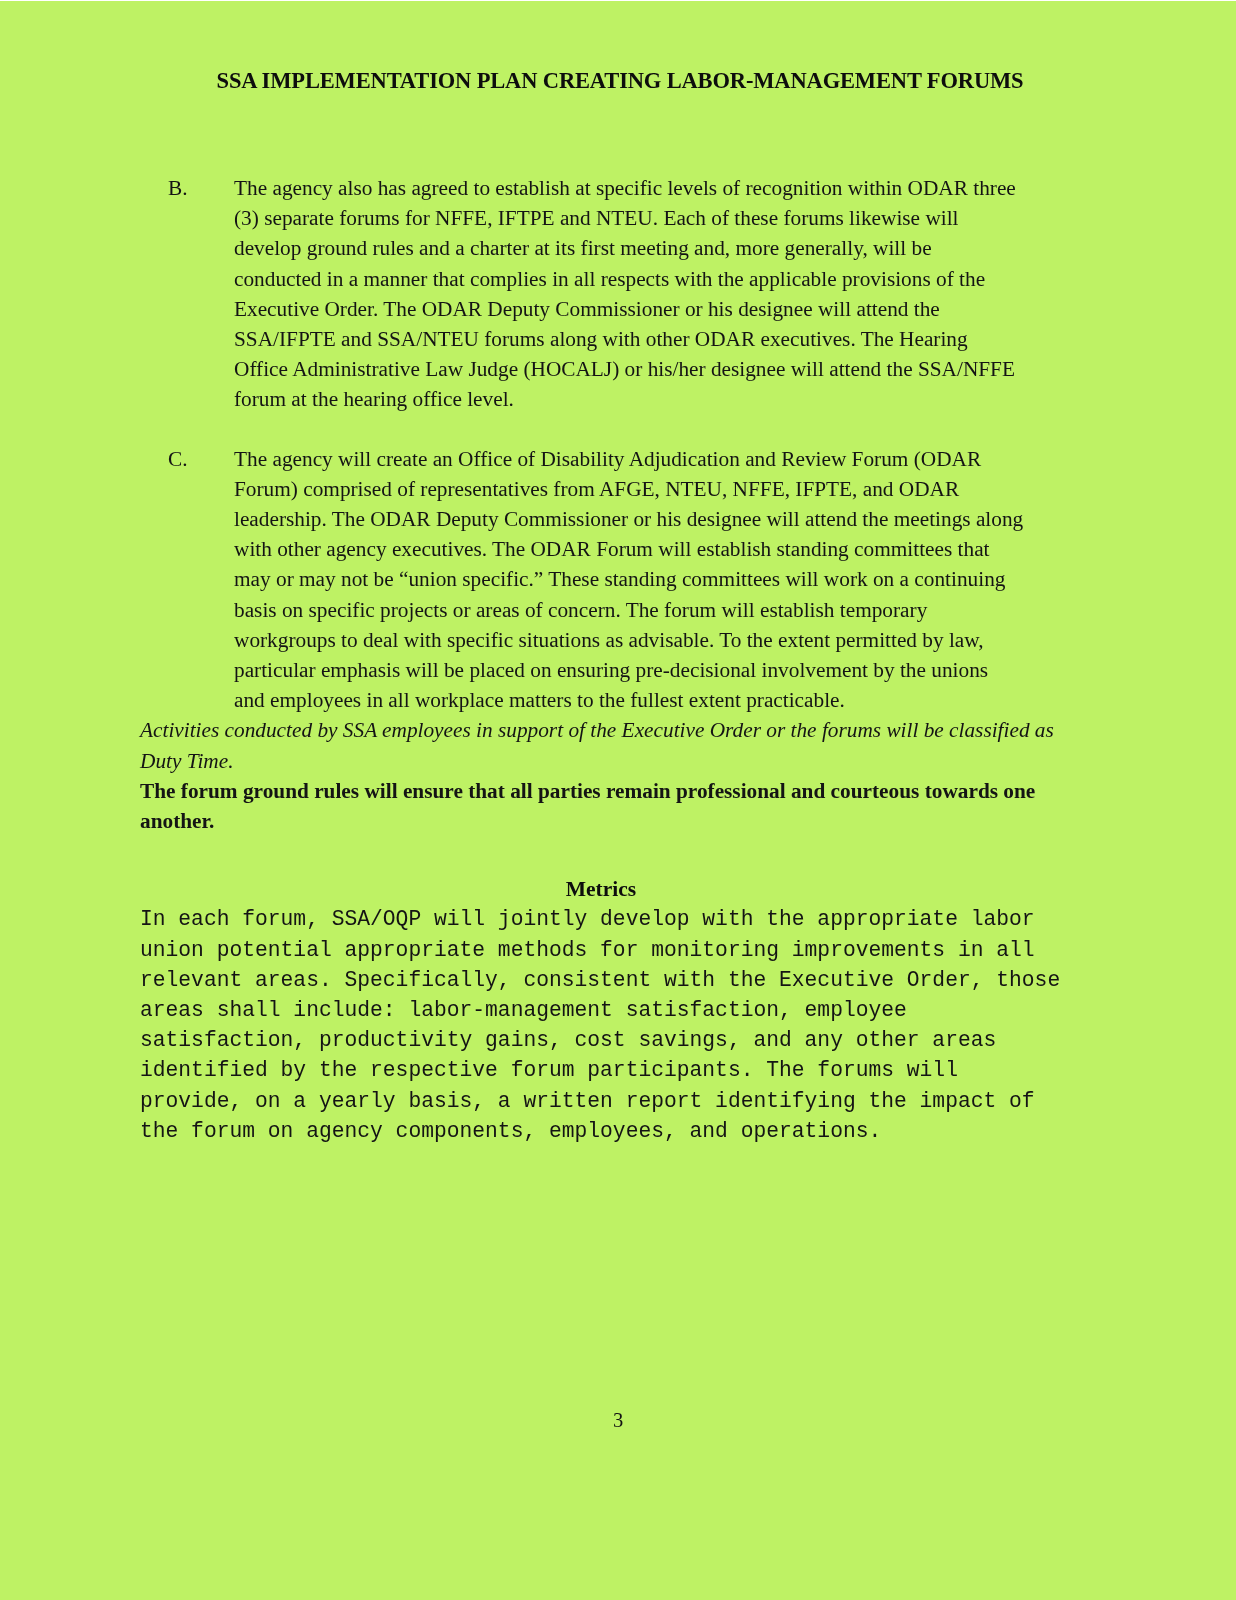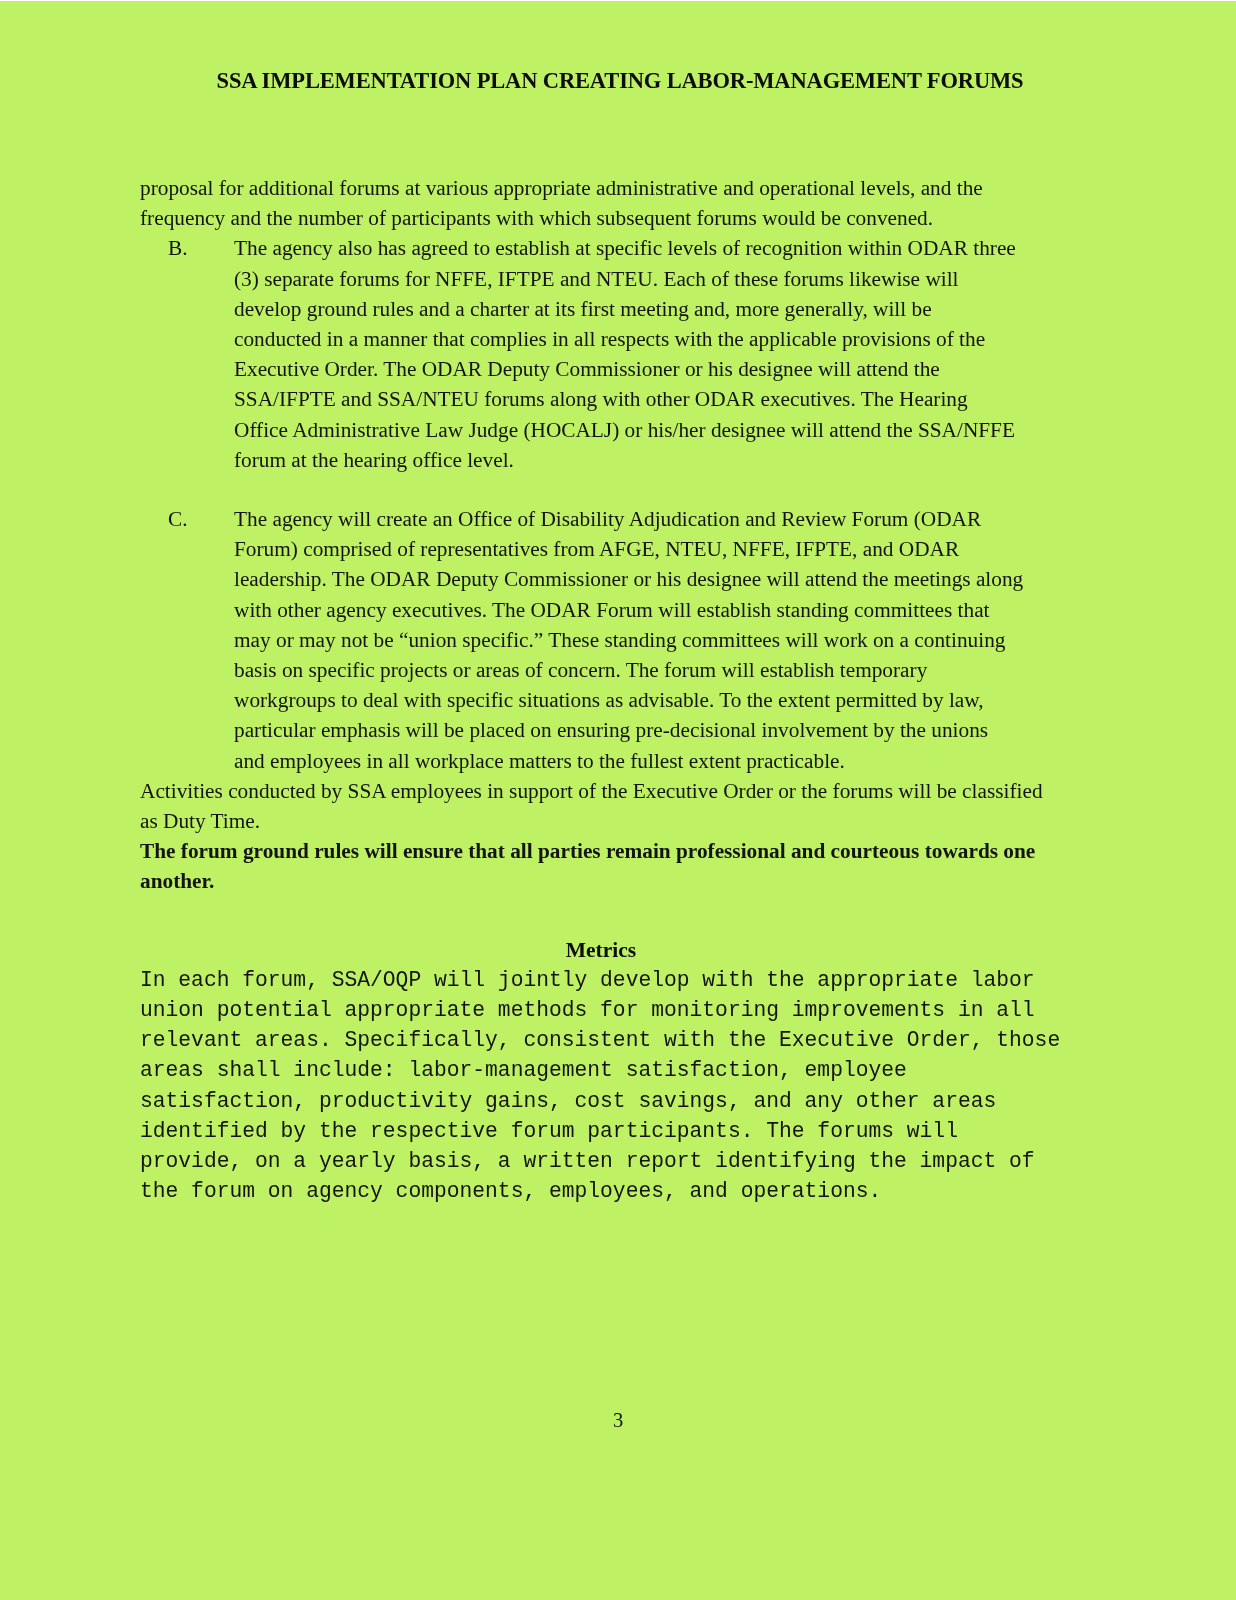--- a/index.html
+++ b/index.html
@@ -50,21 +50,21 @@
     line-height: 30.2px;
     text-align: left;
     color: #141414;
   }
 
   .para + .para {
     margin-top: 0;
   }
 
   .gap-top-list { margin-top: 45px; }
-  .gap-para     { margin-top: 32px; }
+  .gap-para     { margin-top: 32px; font-style: italic; }
   .gap-small    { margin-top: 30px; font-weight: bold; }
 
   
   ol.lettered {
     list-style: none;
     margin: 0;
     padding: 0;
   }
 
   ol.lettered > li {
@@ -125,21 +125,20 @@
 </style>
 </head>
 <body>
 
 <div class="page">
 
   <div class="page-header">SSA IMPLEMENTATION PLAN CREATING LABOR-MANAGEMENT FORUMS</div>
 
   <div class="body-col">
 
-    <p class="para">proposal for additional forums at various appropriate administrative and operational levels, and the frequency and the number of participants with which subsequent forums would be convened.</p>
 
     <ol class="lettered gap-top-list">
       <li>
         <span class="marker">B.</span>
         <span class="li-text">The agency also has agreed to establish at specific levels of recognition within ODAR three (3) separate forums for NFFE, IFTPE and NTEU.  Each of these forums likewise will develop ground rules and a charter at its first meeting and, more generally, will be conducted in a manner that complies in all respects with the applicable provisions of the Executive Order.  The ODAR Deputy Commissioner or his designee will attend the SSA/IFPTE and SSA/NTEU forums along with other ODAR executives.  The Hearing Office Administrative Law Judge (HOCALJ) or his/her designee will attend the SSA/NFFE forum at the hearing office level.</span>
       </li>
       <li>
         <span class="marker">C.</span>
         <span class="li-text">The agency will create an Office of Disability Adjudication and Review Forum (ODAR Forum) comprised of representatives from AFGE, NTEU, NFFE, IFPTE, and ODAR leadership.  The ODAR Deputy Commissioner or his designee will attend the meetings along with other agency executives.  The ODAR Forum will establish standing committees that may or may not be “union specific.”  These standing committees will work on a continuing basis on specific projects or areas of concern.  The forum will establish temporary workgroups to deal with specific situations as advisable.  To the extent permitted by law, particular emphasis will be placed on ensuring pre-decisional involvement by the unions and employees in all workplace matters to the fullest extent practicable.</span>
       </li>

